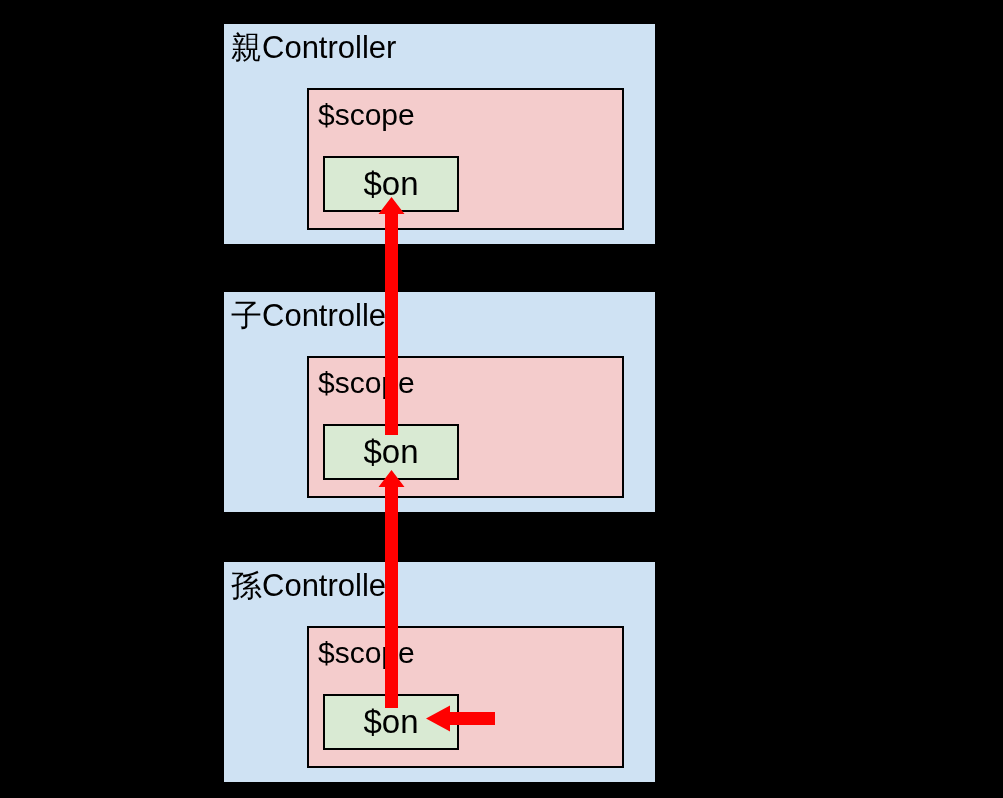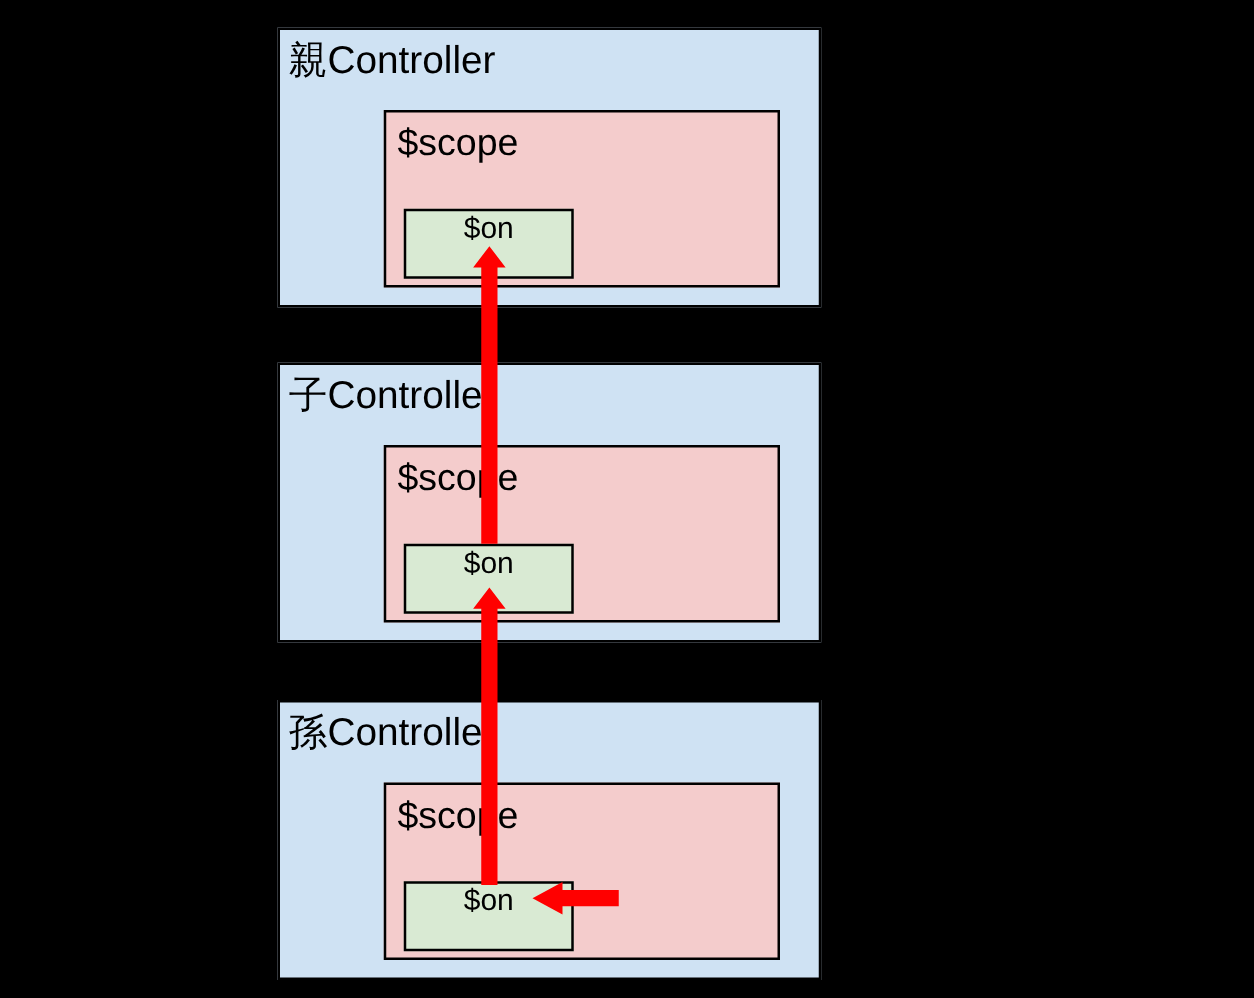--- a/index.html
+++ b/index.html
@@ -45,23 +45,22 @@
     border: 2px solid var(--border);
   }
   .scope-title {
     position: absolute; left: 9px; top: 8px;
     font-size: 30px; line-height: 1.15; white-space: nowrap;
   }
 
   .on-box, .emit-box {
     position: absolute; top: 66px; height: 56px;
     border: 2px solid var(--border);
-    display: flex; align-items: flex-start; justify-content: center;
-    font-size: 24px;
-    margin-top: 11px;
+    display: flex; align-items: center; justify-content: center;
+    font-size: 33px;
   }
   .on-box  { left: 14px;  width: 136px; background: var(--on-fill); }
   .emit-box{ left: 168px; width: 134px; background: var(--emit-fill); }
 
   .arrows {
     position: absolute; left: 0; top: 0;
     width: 1003px; height: 798px;
     pointer-events: none;
   }
   .arrows path { fill: var(--arrow); stroke: none; }

